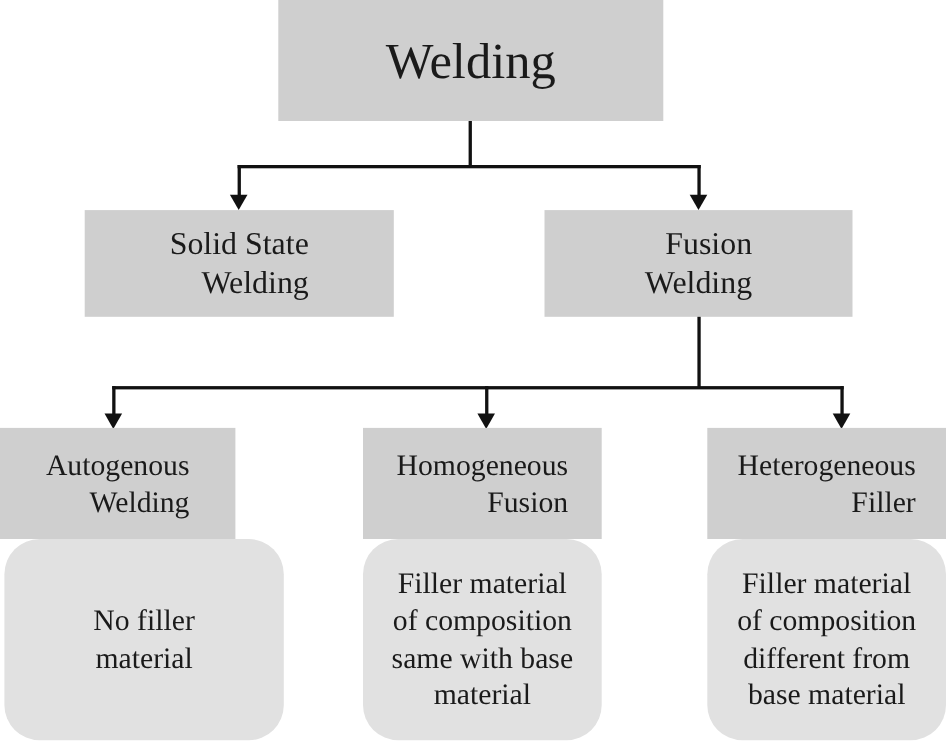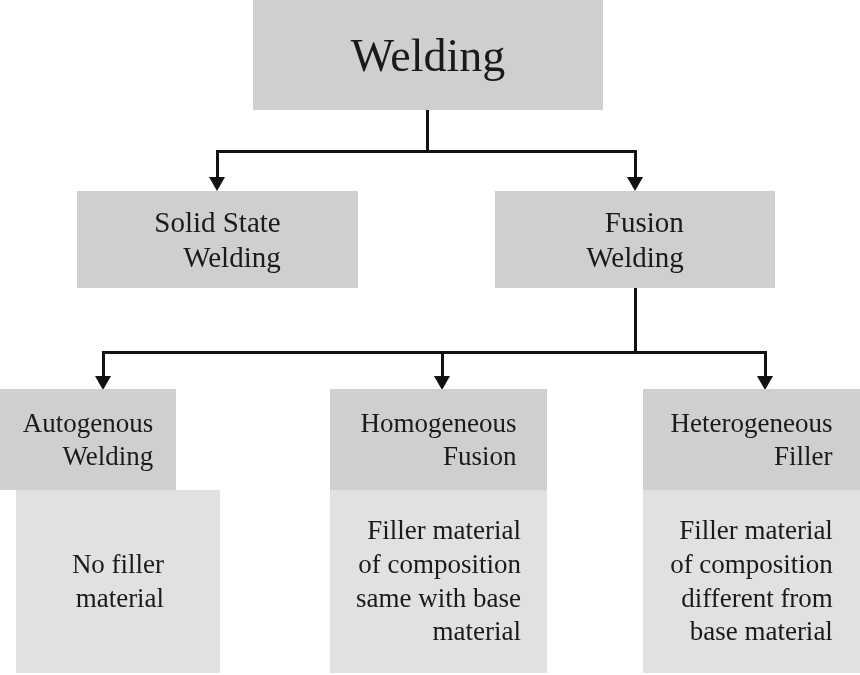--- a/index.html
+++ b/index.html
@@ -28,37 +28,38 @@
     justify-content: center;
     text-align: right;
     white-space: pre-line;
   }
   .desc {
     position: absolute;
     background: var(--description-fill);
     display: flex;
     align-items: center;
     justify-content: center;
-    text-align: right;
+    text-align: center;
     white-space: pre-line;
+    border-radius: 32px;
   }
   .root-node {
     left: 253px; top: 0px; width: 350px; height: 110px;
     font-size: 46px;
   }
   .node-solid-state { left: 77px;  top: 191px; width: 281px; height: 97px; font-size: 29px; line-height: 1.18; }
   .node-fusion      { left: 495px; top: 191px; width: 280px; height: 97px; font-size: 29px; line-height: 1.18; }
 
   .hdr { top: 389px; height: 101px; font-size: 27px; line-height: 1.2; }
-  .hdr-autogenous    { left: 0px;   width: 176px; }
+  .hdr-autogenous    { left: 0px;   width: 214px; }
   .hdr-homogeneous   { left: 330px; width: 217px; }
   .hdr-heterogeneous { left: 643px; width: 217px; }
 
   .body3 { top: 490px; height: 183px; font-size: 27px; line-height: 1.25; }
-  .body-autogenous    { left: 16px;   width: 204px; }
+  .body-autogenous    { left: 4px;   width: 254px; }
   .body-homogeneous   { left: 330px; width: 217px; }
   .body-heterogeneous { left: 643px; width: 217px; }
 
   .line {
     position: absolute;
     background: var(--line);
   }
   .arrow-down {
     position: absolute;
     width: 0; height: 0;

